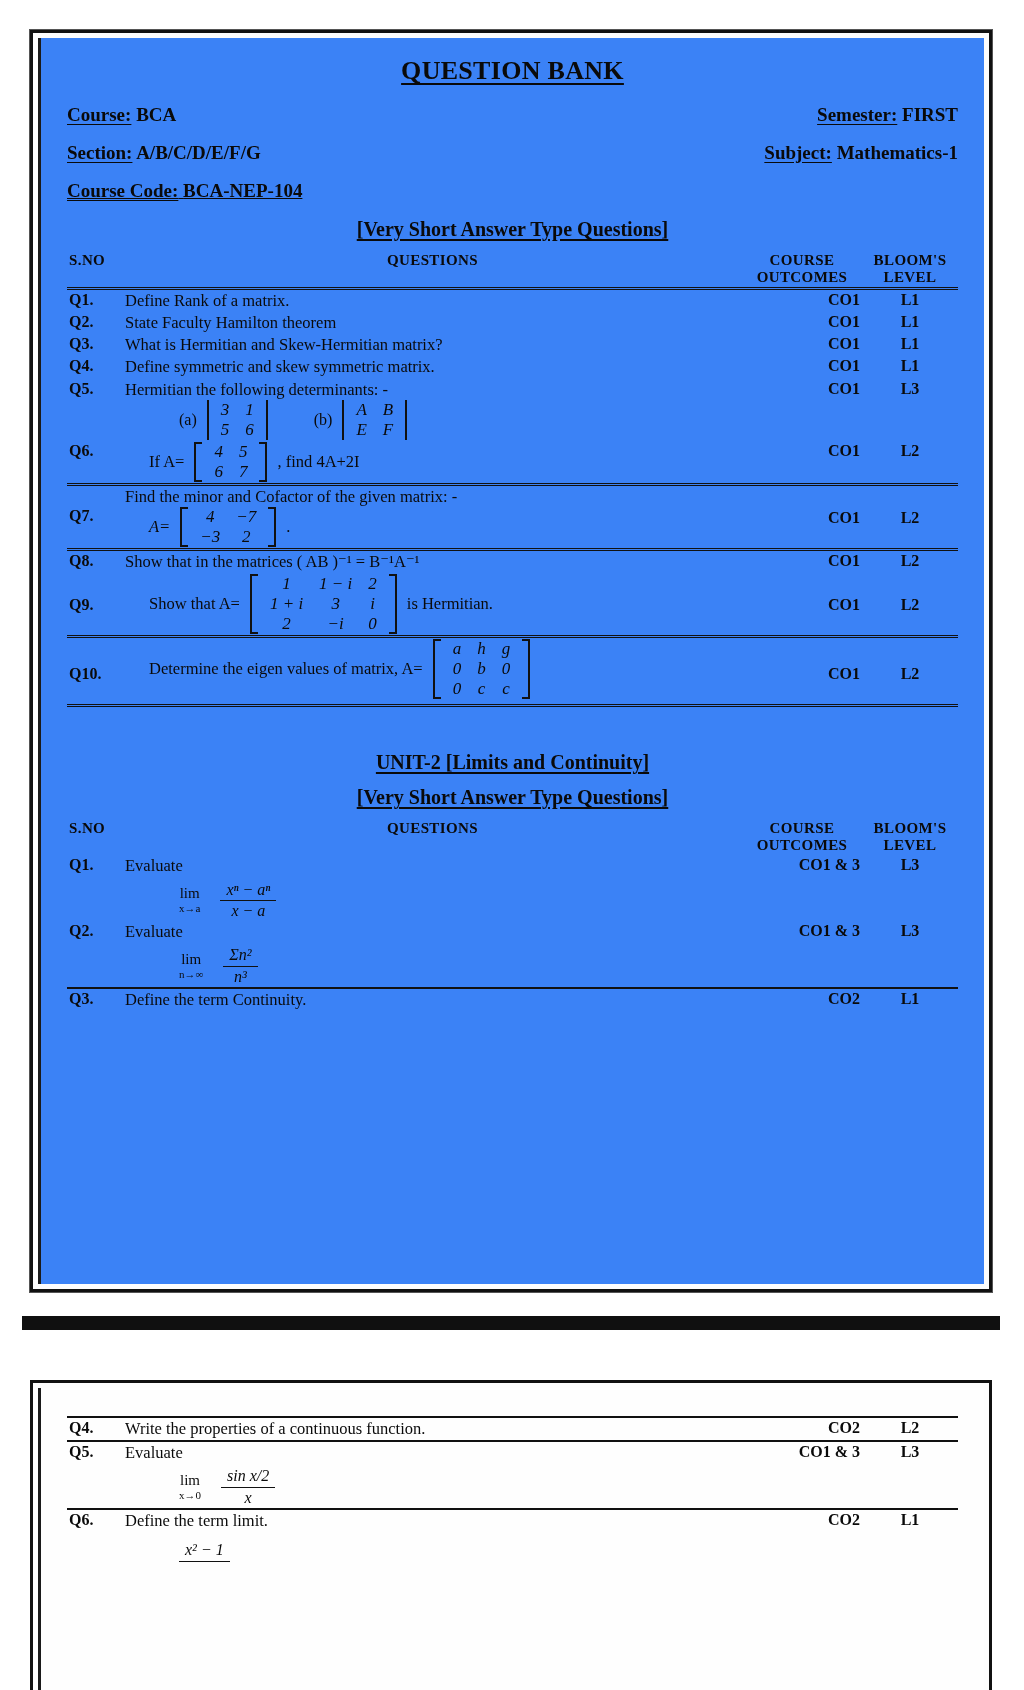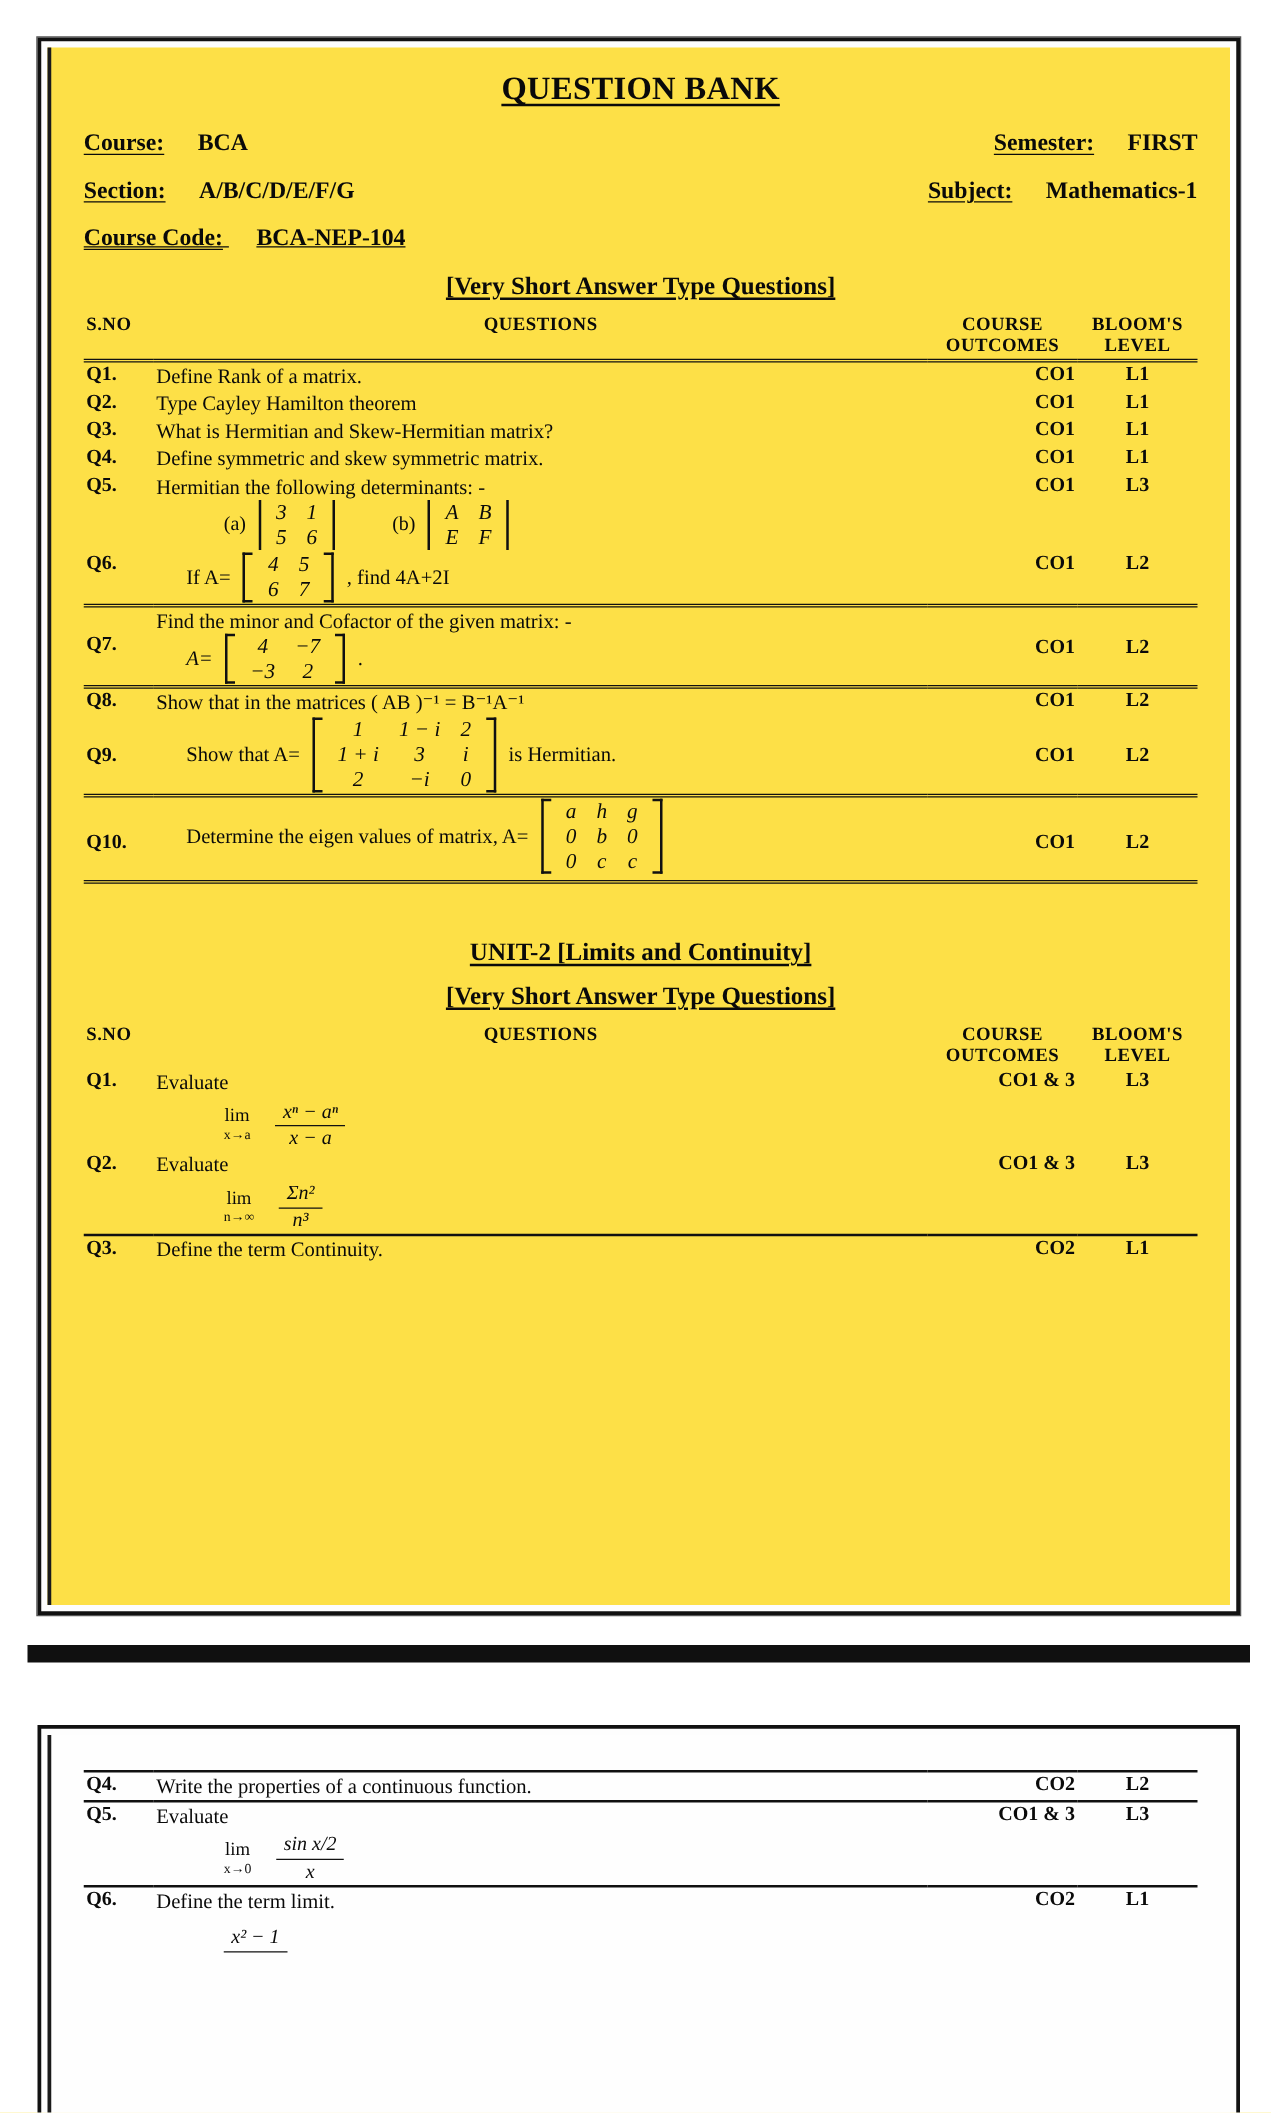--- a/index.html
+++ b/index.html
@@ -23,21 +23,21 @@
     width: 962px; height: 1262px;
     background: #fdfdfd;
     border: 3px solid #111;
     box-shadow: 0 0 0 1px #555;
   }
   .page1-inner {
     position: absolute;
     left: 5px; top: 5px; right: 5px; bottom: 5px;
     border-left: 3px solid #1a1a1a;
     padding: 12px 26px 6px 26px;
-    background: #fde047;
+    background: #3b82f6;
   }
 
   
   .gap-bar {
     position: absolute;
     left: 22px; top: 1316px;
     width: 978px; height: 14px;
     background: #101010;
   }
   .page2 {
@@ -69,21 +69,21 @@
     display: flex;
     justify-content: space-between;
     align-items: baseline;
     margin: 0 0 16px 0;
     font-size: 19px;
     font-weight: bold;
   }
   .meta-row.single { display: block; text-decoration: underline; }
   .meta-cell { white-space: nowrap; }
   .meta-label { text-decoration: underline; text-underline-offset: 3px; }
-  .meta-value { font-weight: bold; margin-left: 22px; }
+  .meta-value { font-weight: bold; }
 
   .unit-head {
     text-align: center;
     font-weight: bold;
     font-size: 20px;
     text-decoration: underline;
     text-underline-offset: 3px;
     margin: 18px 0 12px 0;
   }
   .sub-head {
@@ -212,21 +212,21 @@
 
           <tr class="qrow">
             <td class="col-sno rule-top">Q1.</td>
             <td class="col-q rule-top qtext">Define Rank of a matrix.</td>
             <td class="col-co rule-top">CO1</td>
             <td class="col-bl rule-top">L1</td>
           </tr>
 
           <tr class="qrow">
             <td class="col-sno">Q2.</td>
-            <td class="col-q qtext">Type Cayley Hamilton theorem</td>
+            <td class="col-q qtext">State Faculty Hamilton theorem</td>
             <td class="col-co">CO1</td>
             <td class="col-bl">L1</td>
           </tr>
 
           <tr class="qrow">
             <td class="col-sno">Q3.</td>
             <td class="col-q qtext">What is Hermitian and Skew-Hermitian matrix?</td>
             <td class="col-co">CO1</td>
             <td class="col-bl">L1</td>
           </tr>

